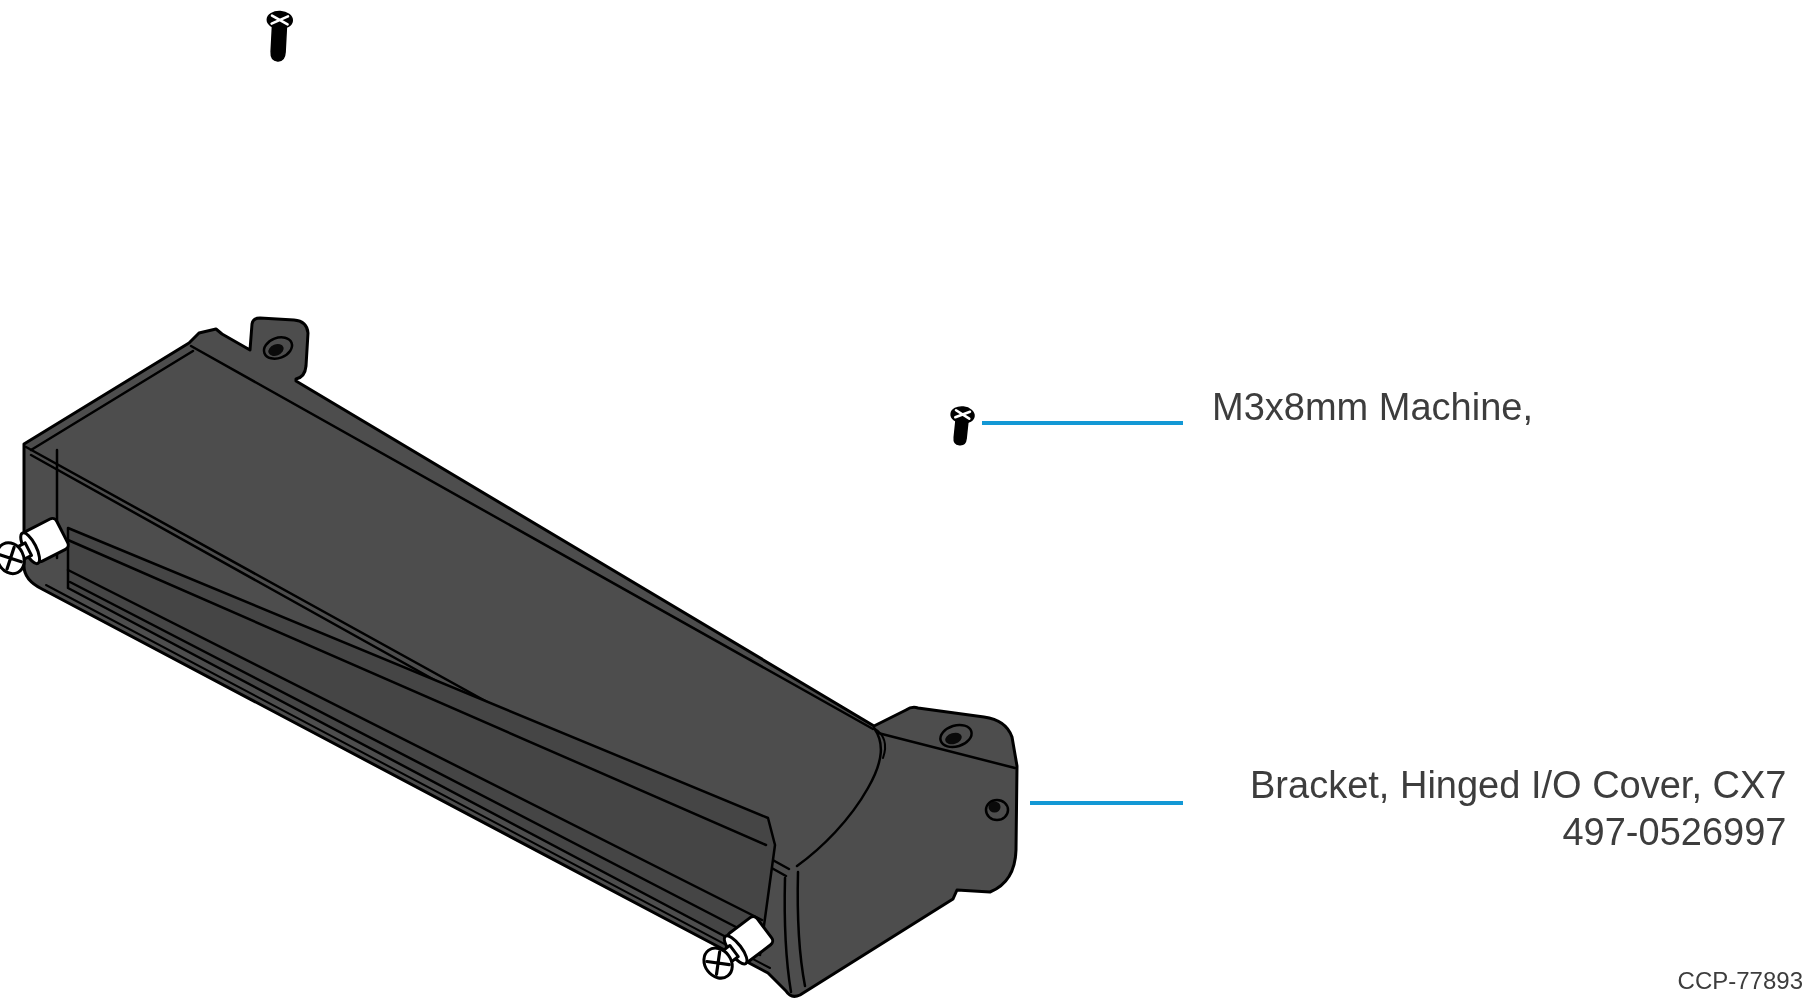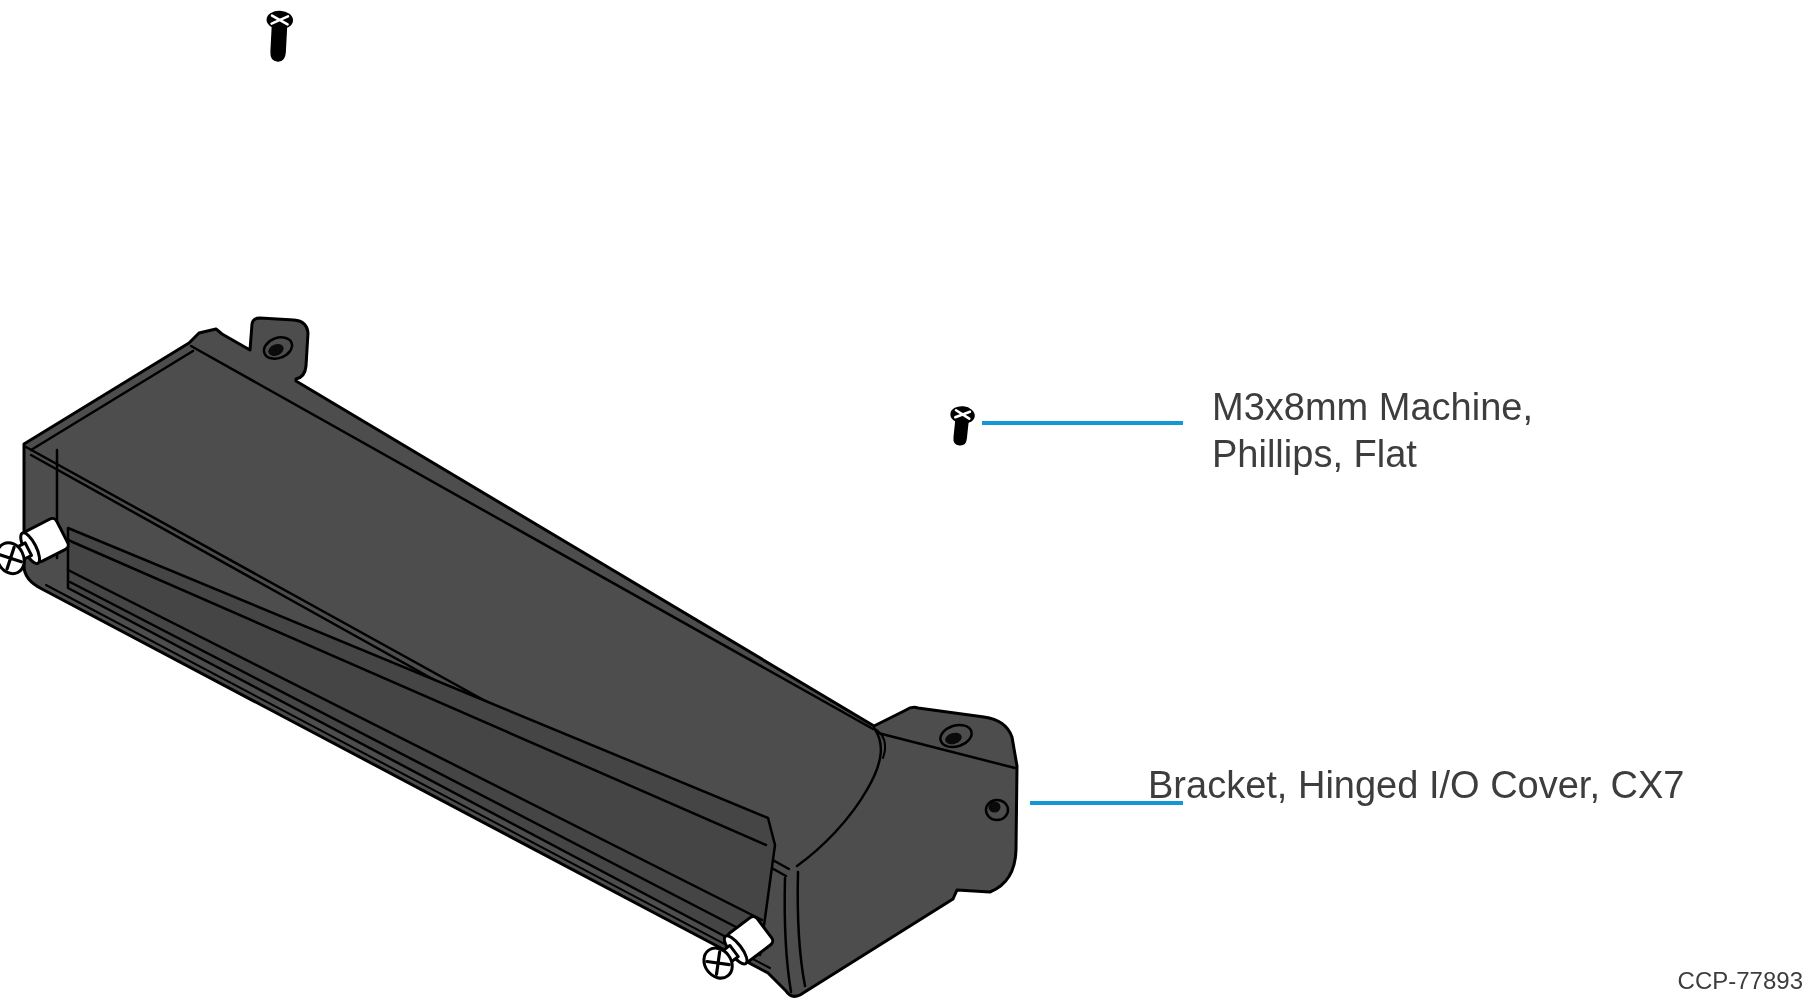--- a/index.html
+++ b/index.html
@@ -128,22 +128,22 @@
       <ellipse class="screw-black" cx="0" cy="4" rx="11.5" ry="8"></ellipse>
       <path class="phillips-white" d="M -7,0 L 7,7 M -7,7 L 7,0"></path>
     </g>
 
     <line class="callout-line" x1="982" y1="423" x2="1183" y2="423" stroke="#1398d5"></line>
     <line class="callout-line" x1="1030" y1="803" x2="1183" y2="803" stroke="#1398d5"></line>
   </svg>
 
   <div class="callout-text" style="left:1212px;top:384px;">
     <span>M3x8mm Machine,</span>
-    <span>Phillips, Flat</span>
   </div>
 
-  <div class="callout-text" style="left:1148px;top:762px;text-align:right;">
+  <div class="callout-text" style="left:1250px;top:762px;text-align:right;">
     <span>Bracket, Hinged I/O Cover, CX7</span>
+    <span>497-0526997</span>
   </div>
 
   <div class="figure-code">CCP-77893</div>
 
 </div>
 
 </body></html>

